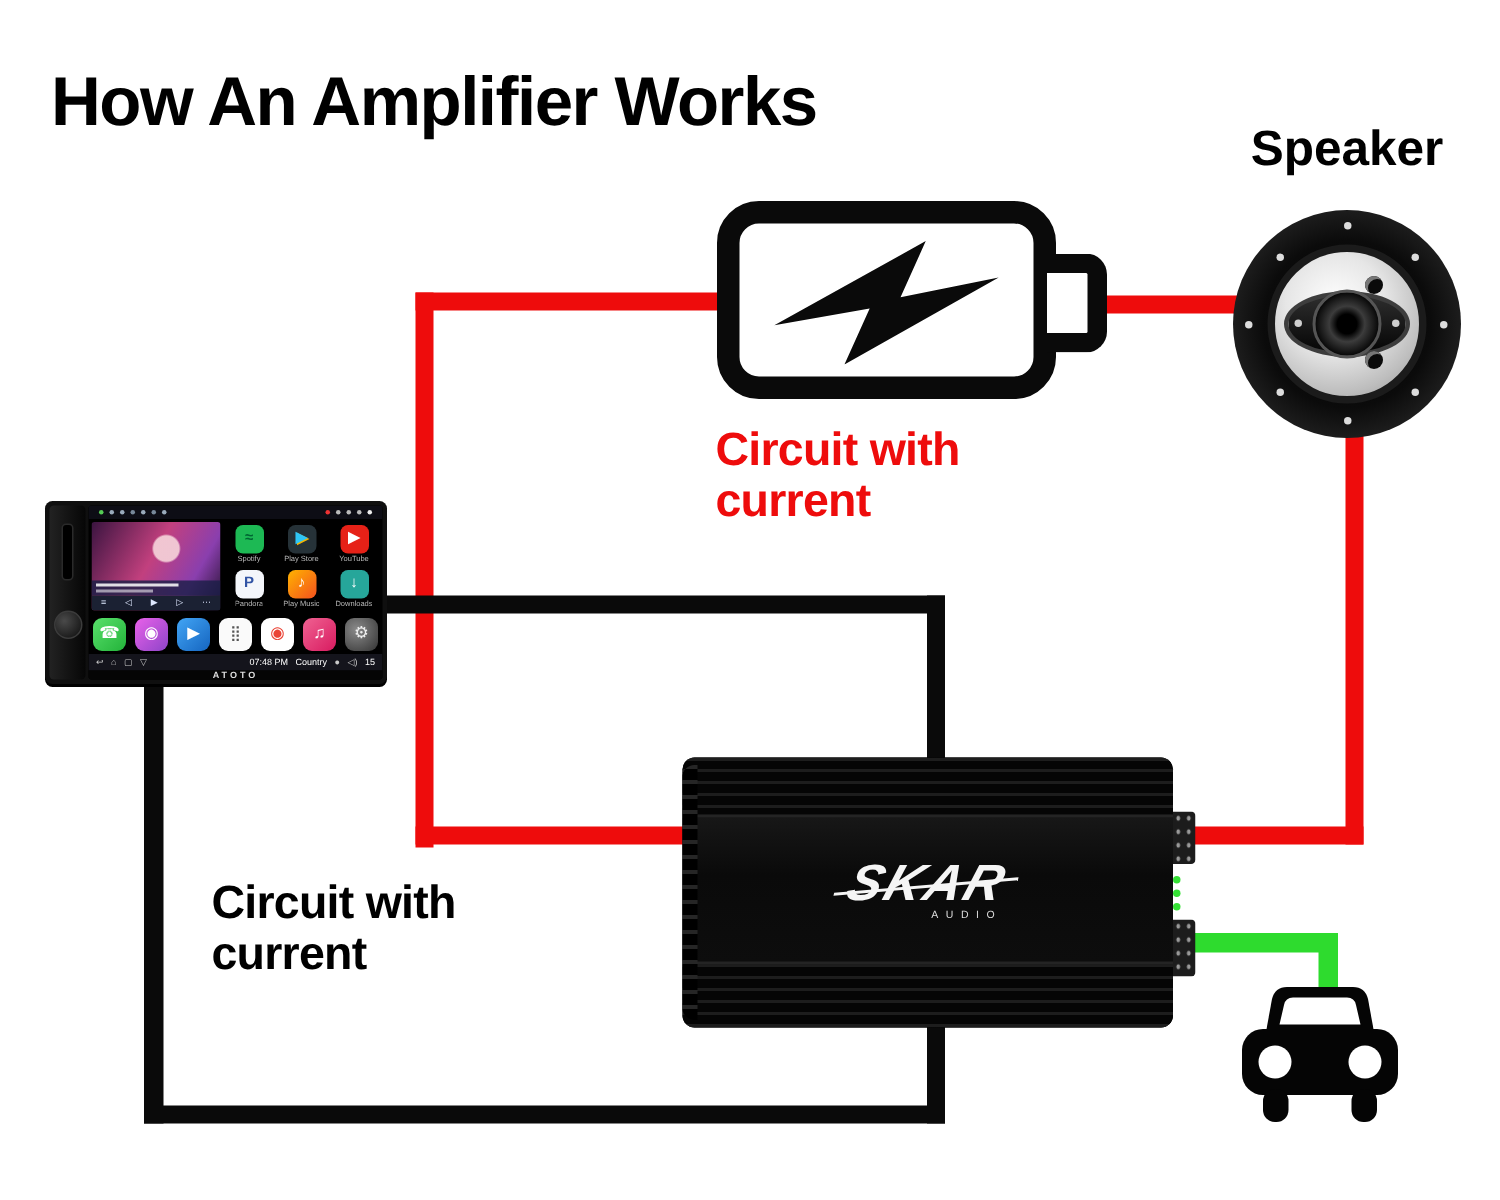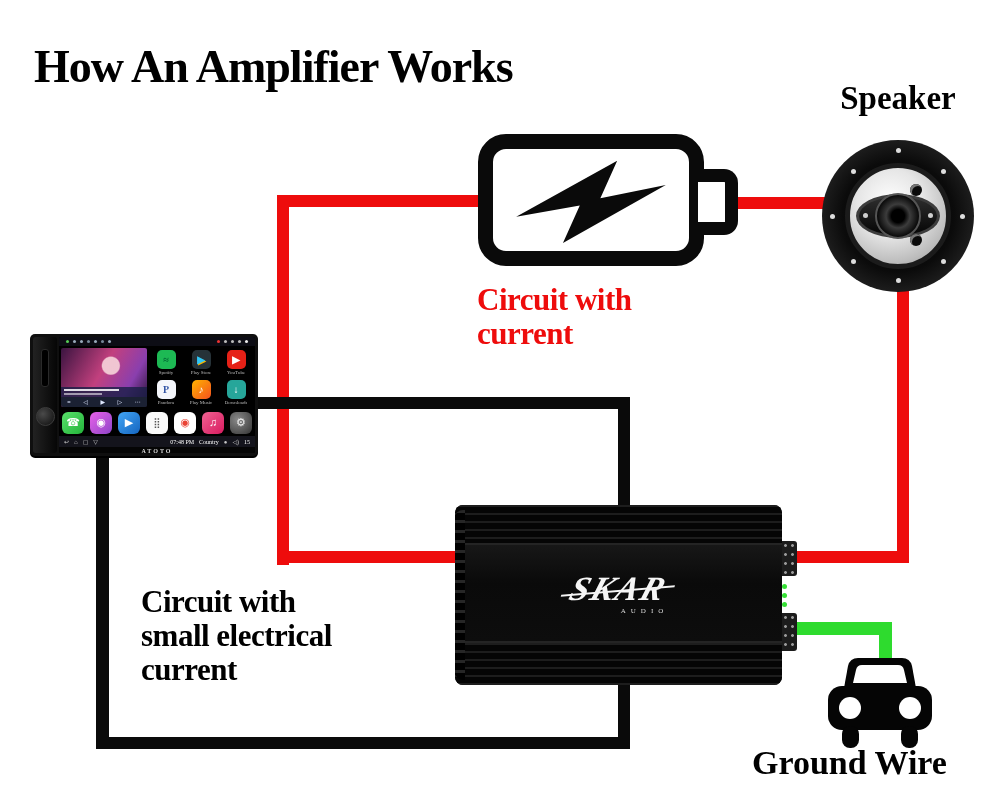--- a/index.html
+++ b/index.html
@@ -1,17 +1,17 @@
 <!DOCTYPE html>
 <html style="--wire-red: #EE0C0C; --wire-black: #0A0A0A; --wire-green: #2EDB2E;"><head>
 <meta charset="utf-8">
 <style>
   html,body{margin:0;padding:0;background:#fff;}
   #stage{position:relative;width:1000px;height:800px;background:#ffffff;overflow:hidden;
-         font-family:Liberation Serif, serif;}
+         font-family:Liberation Sans, sans-serif;}
   
   .w{position:absolute;z-index:1;}
   .w.red{background:var(--wire-red,#EE0C0C);}
   .w.blk{background:var(--wire-black,#0A0A0A);}
   .w.grn{background:var(--wire-green,#2EDB2E);}
   #r-top-h{left:277px;top:195px;width:210px;height:12px;}
   #r-left-v{left:277px;top:195px;width:12px;height:370px;}
   #r-amp-h{left:277px;top:551px;width:190px;height:12px;}
   #r-bat-spk{left:728px;top:197px;width:115px;height:12px;}
   #r-spk-v{left:897px;top:272px;width:12px;height:291px;}
@@ -142,29 +142,27 @@
   <div class="w blk" id="b-top-h"></div>
   <div class="w blk" id="b-top-v"></div>
   <div class="w blk" id="b-left-v"></div>
   <div class="w blk" id="b-bot-h"></div>
   <div class="w blk" id="b-amp-v"></div>
   <div class="w grn" id="g-h"></div>
   <div class="w grn" id="g-v"></div>
 
   <div class="lbl" id="title">How An Amplifier Works</div>
   <div class="lbl" id="spk-lbl">Speaker</div>
-  <div class="lbl" id="gw-lbl">Ground Wire</div>
 
   <div class="ann" id="ann-large">
     <div>Circuit with</div>
     <div>current</div>
   </div>
   <div class="ann" id="ann-small">
     <div>Circuit with</div>
-    <div>small electrical</div>
     <div>current</div>
   </div>
 
   <div id="battery">
     <svg width="150" height="86" viewBox="0 0 160 92">
       <polygon points="108,4 0,64 68,52 50,92 160,30 90,44" fill="#0a0a0a"></polygon>
     </svg>
   </div>
   <div id="bat-term"></div>
 

